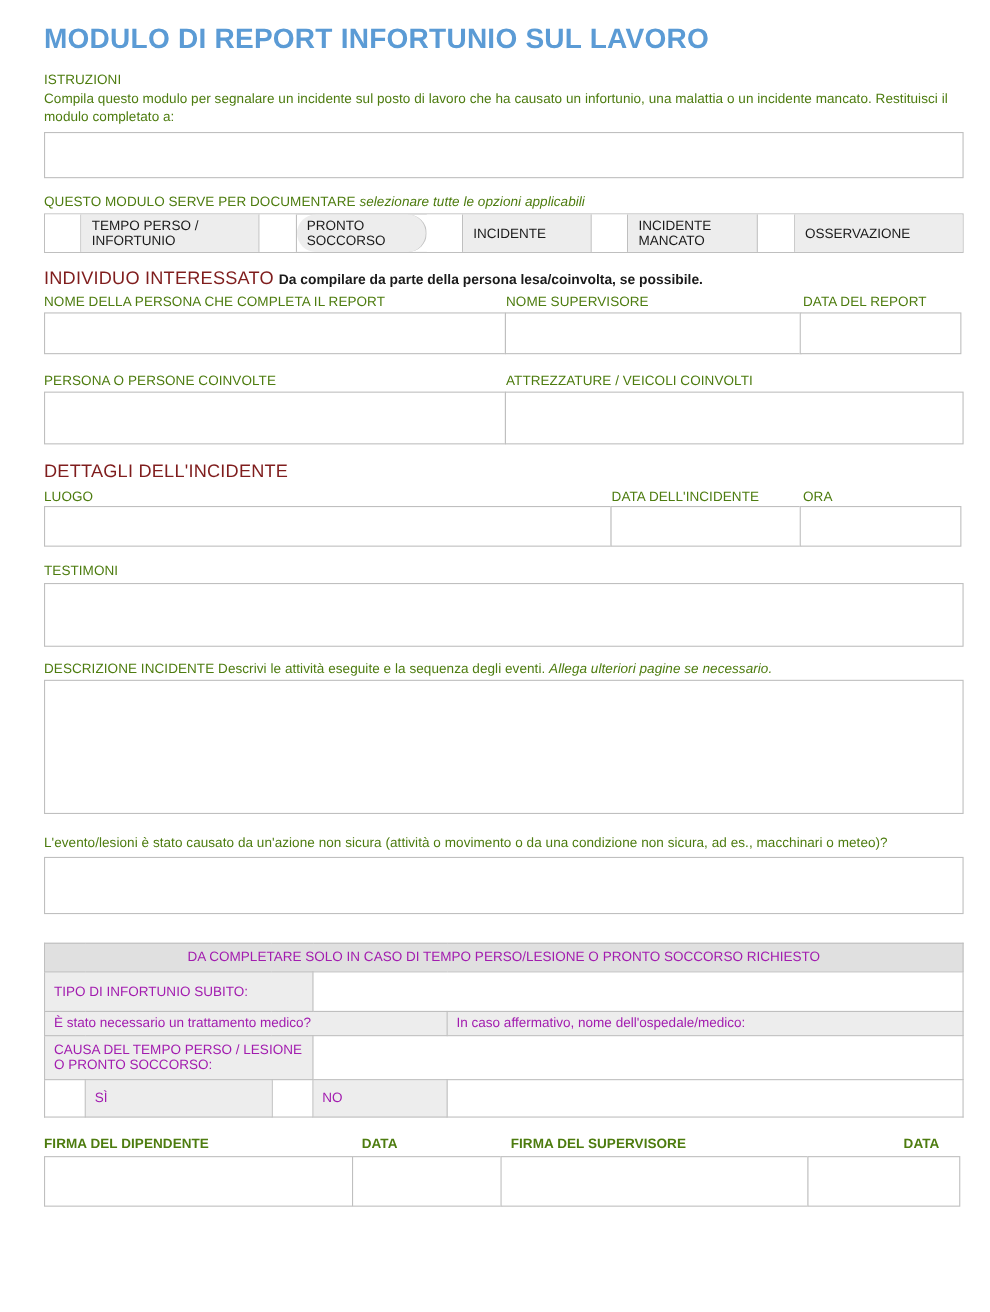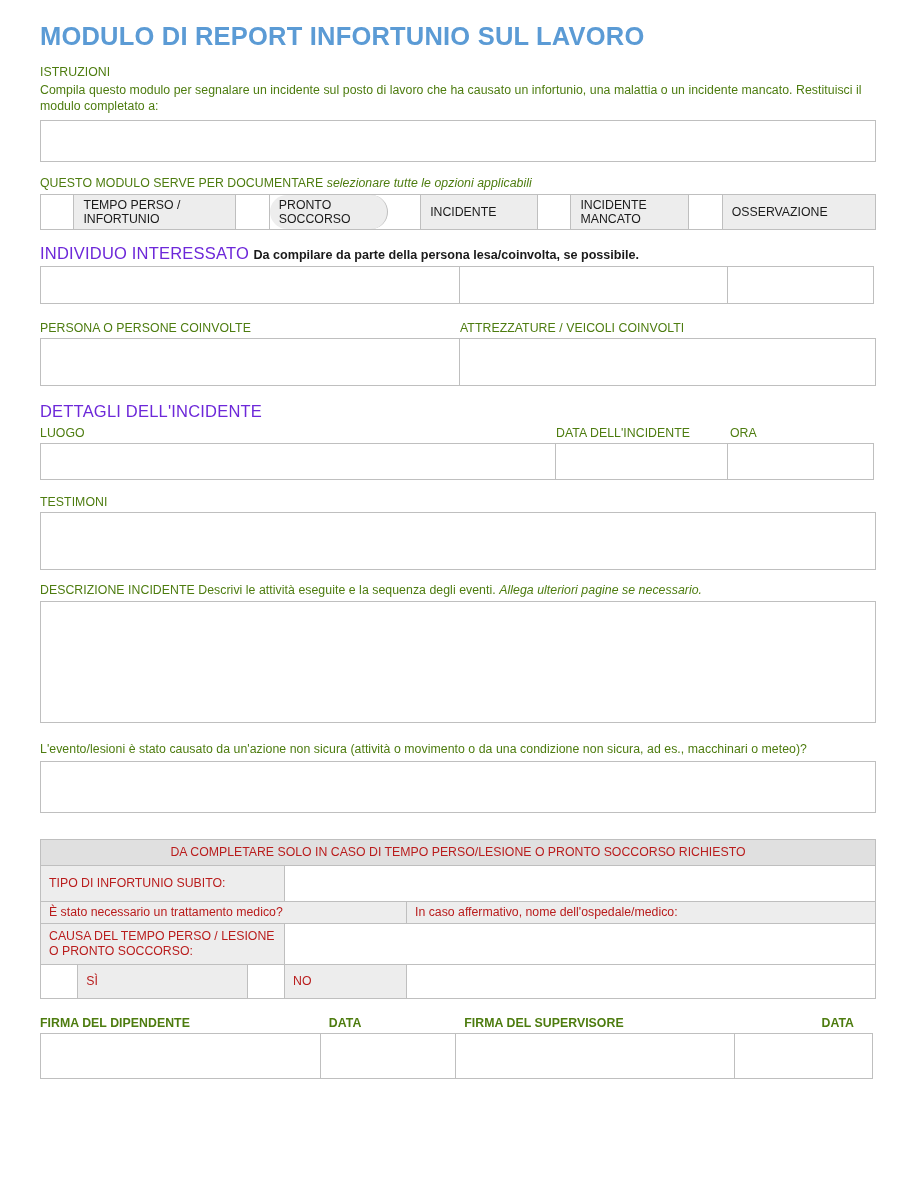--- a/index.html
+++ b/index.html
@@ -37,21 +37,21 @@
   
   .lbl {
     font-size: 12.3px;
     color: #4d7c0f;
     line-height: 1.35;
     letter-spacing: 0.05px;
   }
   .ital { font-style: italic; }
   .section-head {
     font-size: 16.5px;
-    color: #6d28d9;
+    color: #7f1d1d;
     letter-spacing: 0.2px;
     display: inline;
   }
   .section-sub {
     font-size: 12.6px;
     color: #1a1a1a;
     display: inline;
   }
   .bold { font-weight: bold; }
 
@@ -114,21 +114,21 @@
   .gtable {
     width: 836px;
     border: 1.2px solid #bfbfbf;
     box-sizing: border-box;
     border-collapse: collapse;
     margin-top: 4px;
   }
   .gtable td {
     border: 1.2px solid #bfbfbf;
     font-size: 12.3px;
-    color: #b91c1c;
+    color: #a21caf;
     padding: 5px 8px;
     line-height: 1.2;
     vertical-align: middle;
     box-sizing: border-box;
   }
   .g-head {
     background: #e0e0e0;
     text-align: center;
     height: 24px;
     padding: 3px 8px;
@@ -175,20 +175,25 @@
     <div class="lab-cell lab-w4">INCIDENTE MANCATO</div>
     <div class="cb-cell"></div>
     <div class="lab-cell lab-w5">OSSERVAZIONE</div>
   </div>
 
   <div style="margin-bottom:3px;">
     <span class="section-head">INDIVIDUO INTERESSATO</span>
     <span class="section-sub bold">Da compilare da parte della persona lesa/coinvolta, se possibile.</span>
   </div>
 
+  <div class="field-labels">
+    <div class="lbl" style="width:420px;">NOME DELLA PERSONA CHE COMPLETA IL REPORT</div>
+    <div class="lbl" style="width:270px;">NOME SUPERVISORE</div>
+    <div class="lbl" style="width:146px;">DATA DEL REPORT</div>
+  </div>
   <div class="inputs-row">
     <div class="cell" style="width:420px;height:38px;"></div>
     <div class="cell" style="width:270px;height:38px;"></div>
     <div class="cell" style="width:147px;height:38px;"></div>
   </div>
 
   <div class="sec-gap"></div>
 
   <div class="field-labels">
     <div class="lbl" style="width:420px;">PERSONA O PERSONE COINVOLTE</div>

